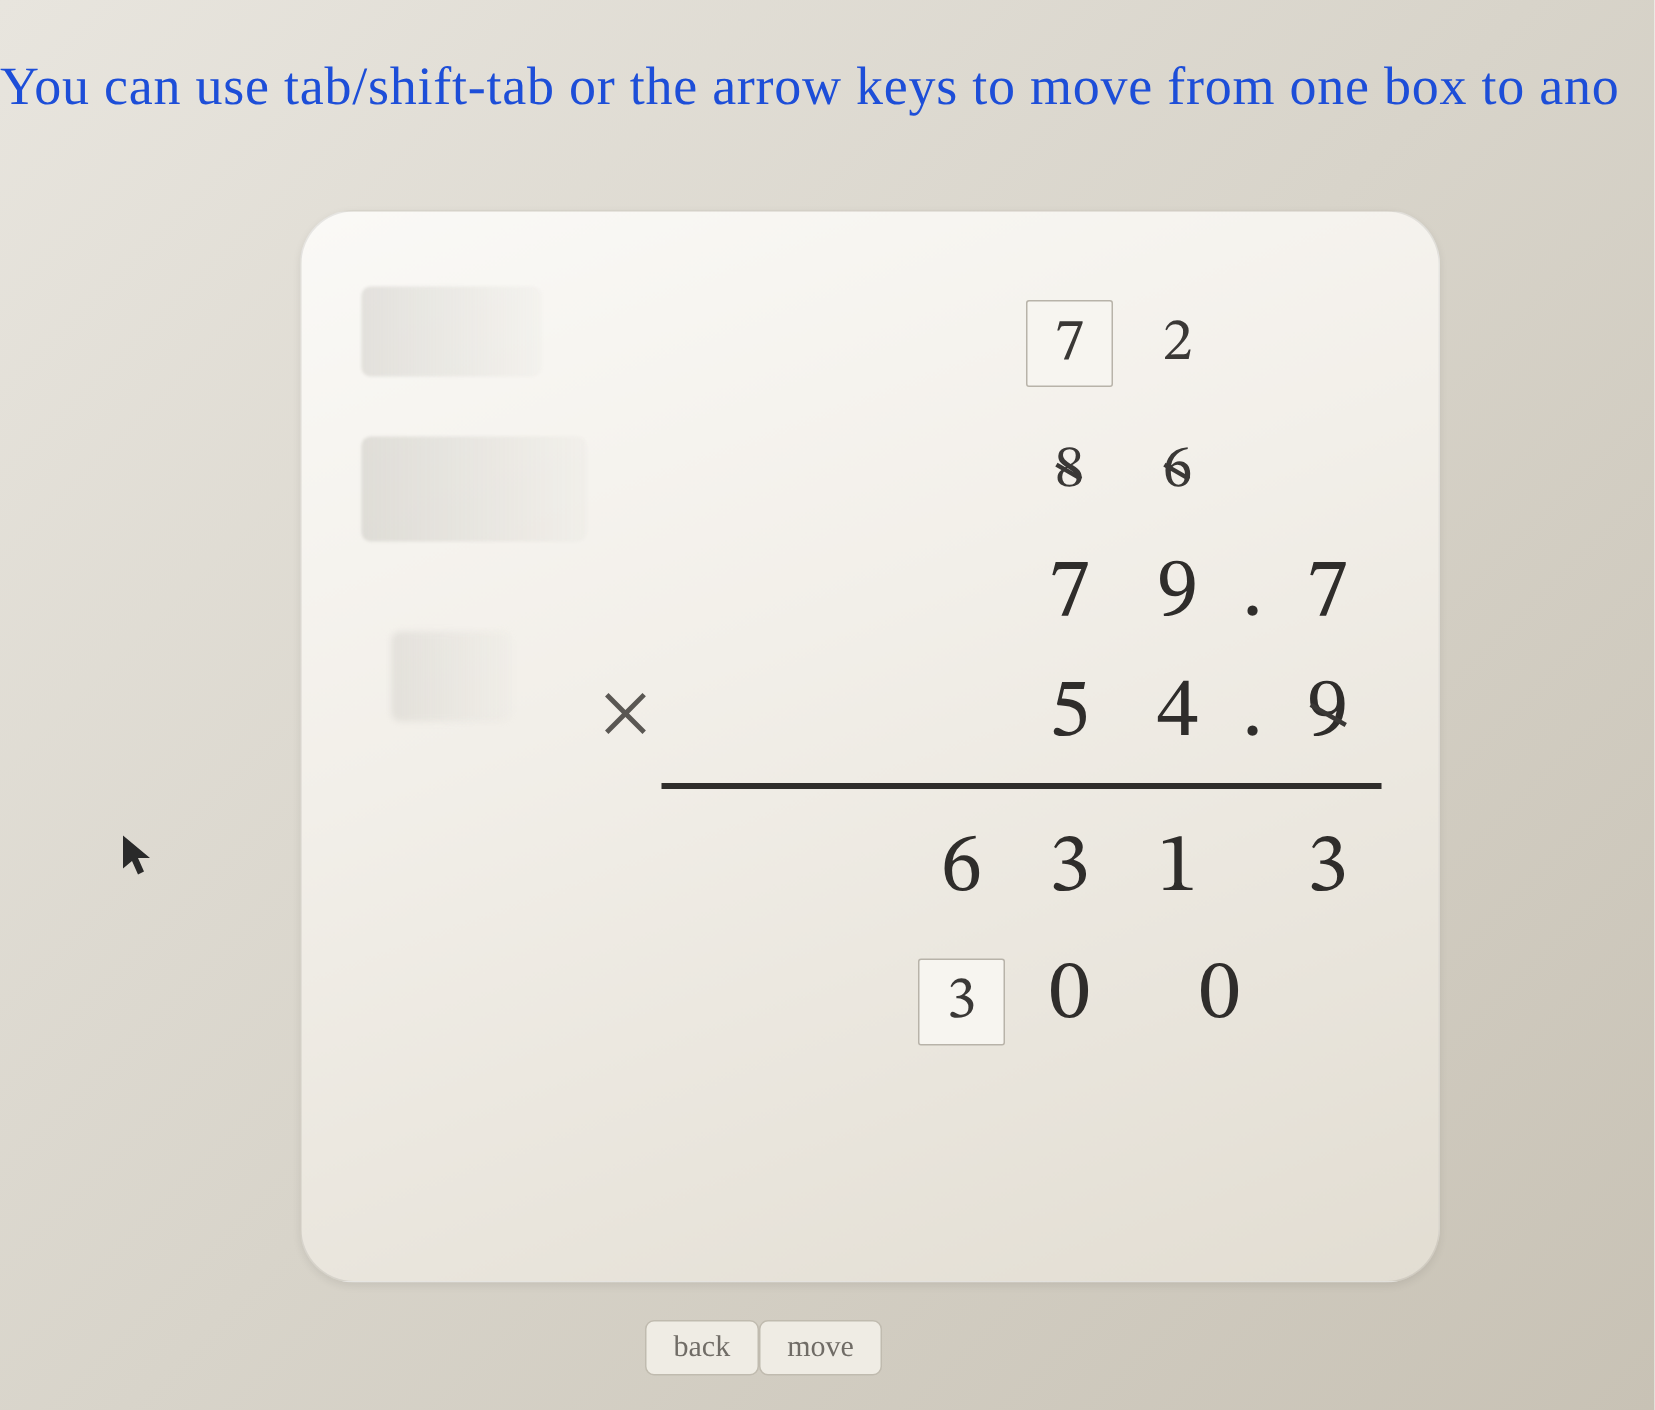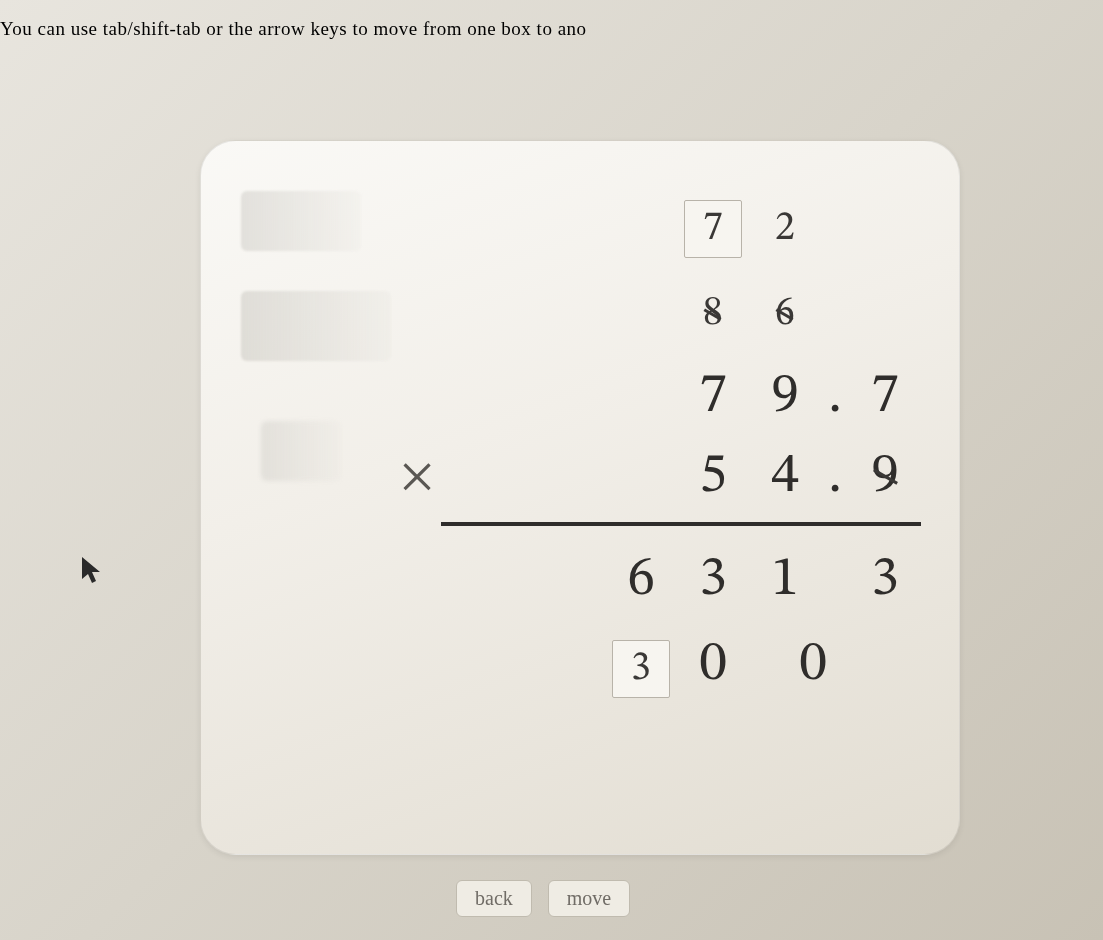--- a/index.html
+++ b/index.html
@@ -7,23 +7,23 @@
       margin: 0;
       padding: 0;
       font-family: Georgia, 'Times New Roman', serif;
       background: linear-gradient(135deg, #e8e5de 0%, #d8d4ca 50%, #c8c2b5 100%);
       width: 1103px;
       height: 940px;
       overflow: hidden;
       position: relative;
     }
     .instruction {
-      font-size: 19px;
-      color: #000000;
-      padding: 18px 0 0 0;
+      font-size: 36px;
+      color: #1d4ed8;
+      padding: 36px 0 0 0;
       letter-spacing: 0.5px;
     }
     .cursor {
       position: absolute;
       left: 80px;
       top: 555px;
       font-size: 28px;
       color: #2a2a2a;
       pointer-events: none;
     }
@@ -136,22 +136,21 @@
       height: 0;
       border-top: 4px solid #2f2d2b;
       margin: 6px 0 10px 60px;
     }
 
     .nav-buttons {
       position: absolute;
       left: 430px;
       top: 880px;
       display: flex;
-      gap: 16px;
-      margin-left: 26px;
+      gap: 0;
     }
     .nav-btn {
       font-family: Georgia, serif;
       font-size: 20px;
       color: #706c66;
       background: #efece4;
       border: 1px solid #c0bbaf;
       border-radius: 6px;
       padding: 6px 18px;
       cursor: pointer;

